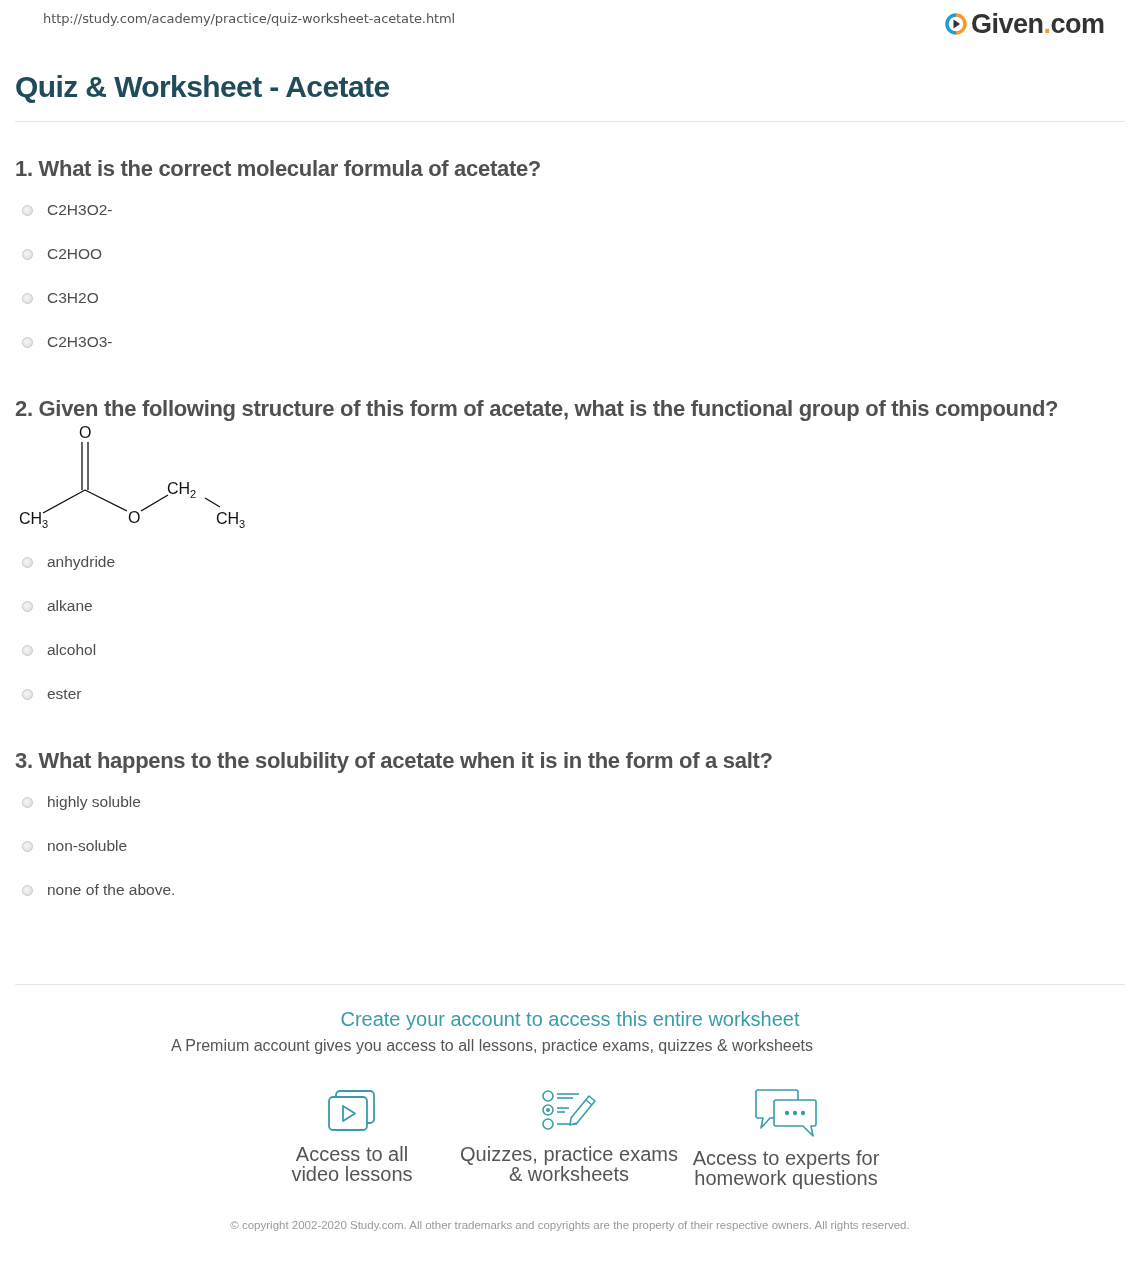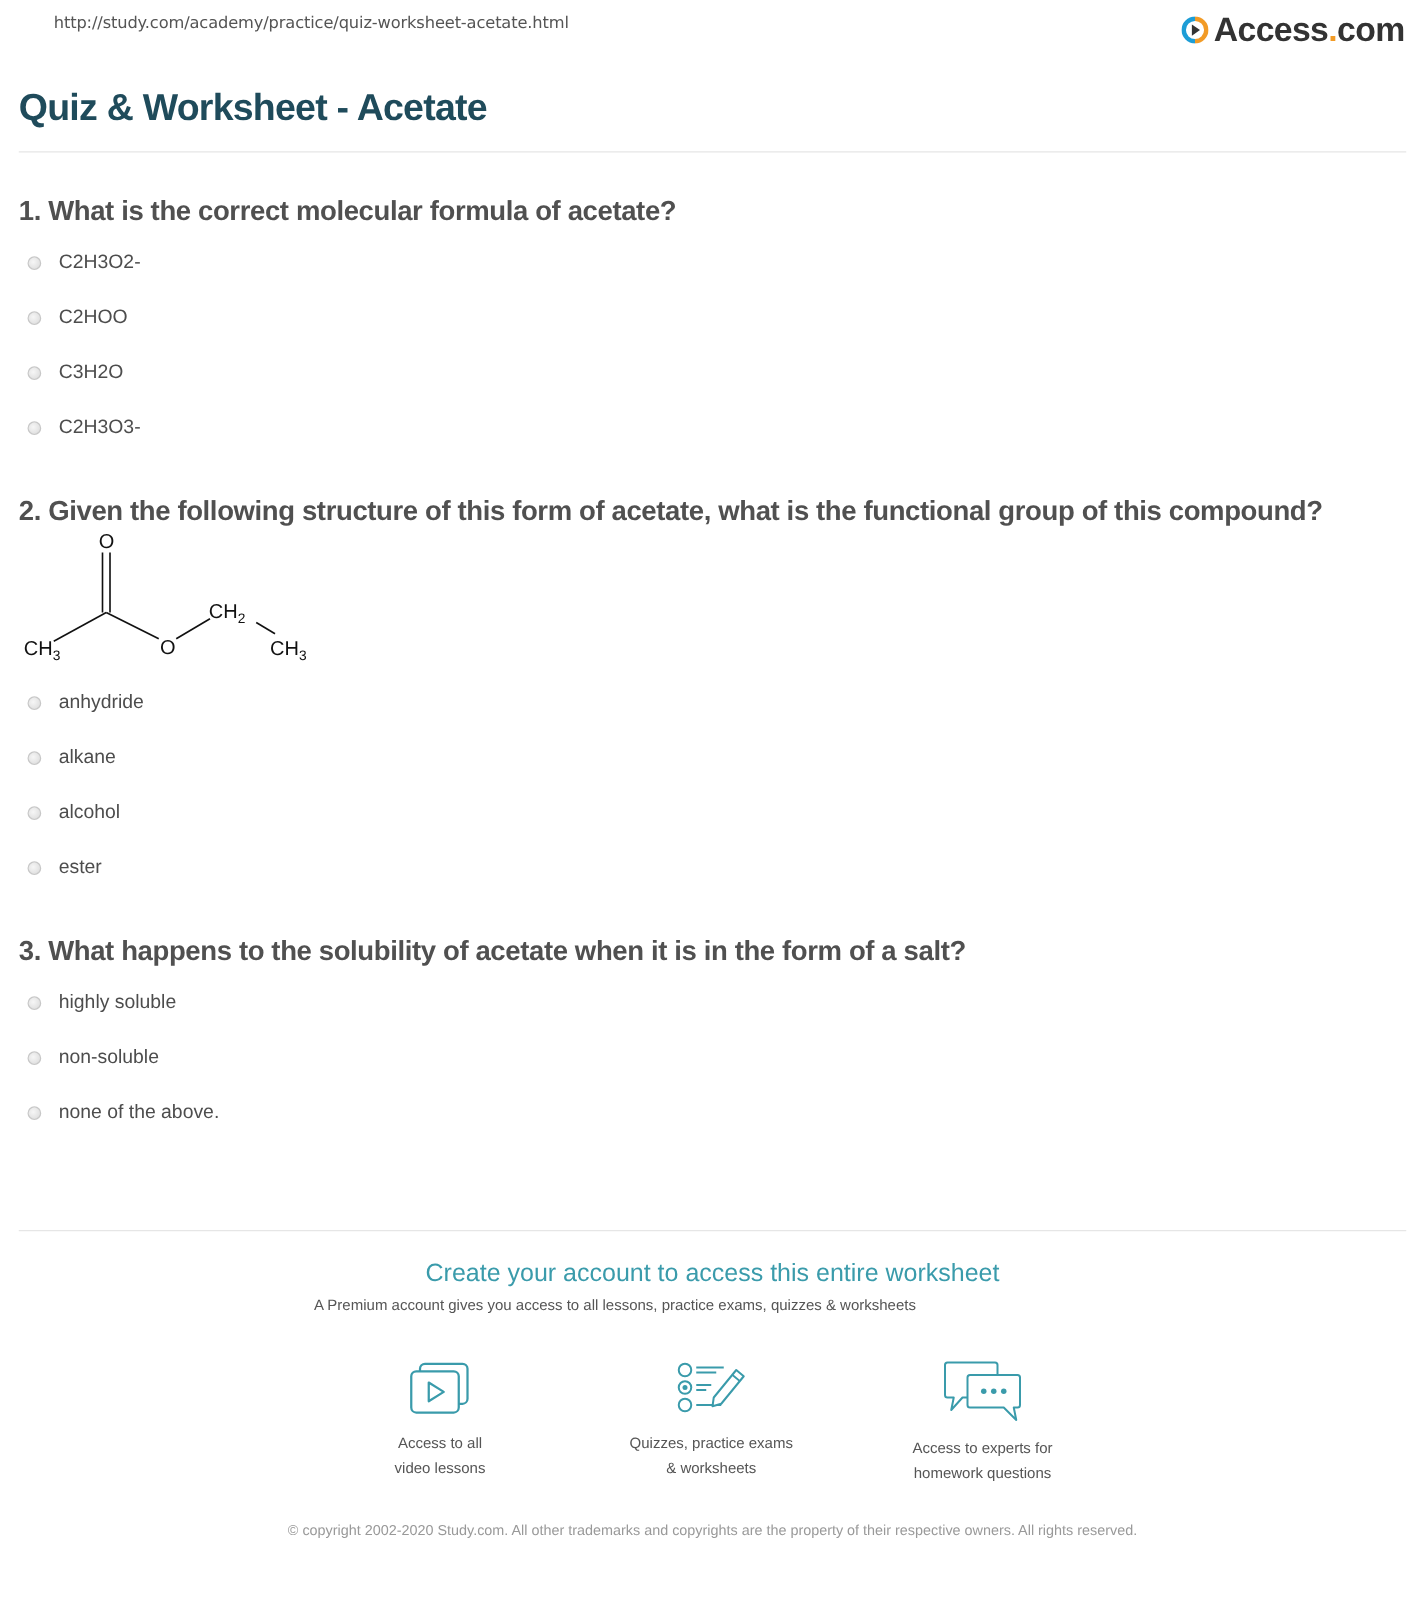--- a/index.html
+++ b/index.html
@@ -20,42 +20,42 @@
 
     .question { position: absolute; left: 15px; font-size: 22px; font-weight: bold; color: #505050; letter-spacing: -0.3px; white-space: nowrap; font-family: "Liberation Sans", sans-serif; }
     .options { position: absolute; left: 22px; }
     .option { display: flex; align-items: center; height: 44px; }
     .radio { width: 11px; height: 11px; border-radius: 50%; border: 1px solid #c8c8c8; background: radial-gradient(circle at 40% 40%, #f6f6f6, #d9d9d9); margin-right: 14px; flex-shrink: 0; }
     .option-label { font-size: 15.5px; color: #4d4d4d; font-family: "Liberation Sans", sans-serif; }
 
     .structure { position: absolute; left: 15px; top: 420px; width: 250px; height: 110px; }
 
     .cta-title { position: absolute; left: 0; width: 1140px; top: 1008px; text-align: center; font-size: 20px; color: #3a9bab; font-family: "Liberation Sans", sans-serif; }
-    .cta-sub { position: absolute; left: 0; width: 984px; top: 1037px; text-align: center; font-size: 12px; color: #555; font-family: "Liberation Sans", sans-serif; }
+    .cta-sub { position: absolute; left: 0; width: 984px; top: 1037px; text-align: center; font-size: 16px; color: #555; font-family: "Liberation Sans", sans-serif; }
 
     .feature { position: absolute; top: 1088px; width: 220px; text-align: center; }
     .feature svg { display: block; margin: 0 auto; }
-    .feature-label { margin-top: 10px; font-size: 12px; line-height: 20px; color: #555; font-family: "Liberation Sans", sans-serif; white-space: pre-line; }
+    .feature-label { margin-top: 10px; font-size: 20px; line-height: 20px; color: #555; font-family: "Liberation Sans", sans-serif; white-space: pre-line; }
 
     .footer { position: absolute; left: 215px; width: 710px; top: 1217px; text-align: center; font-size: 11.5px; line-height: 17px; color: #999; font-family: "Liberation Sans", sans-serif; }
   </style>
 </head>
 <body>
 
 <div class="url">http://study.com/academy/practice/quiz-worksheet-acetate.html</div>
 
 <div class="logo">
   <span class="logo-mark">
     <svg width="22" height="22" viewBox="0 0 22 22">
       <path d="M11 2 A9 9 0 0 0 11 20" fill="none" stroke="#1d9dd6" stroke-width="3.5"></path>
       <path d="M11 2 A9 9 0 0 1 11 20" fill="none" stroke="#f29b26" stroke-width="3.5"></path>
       <path d="M8.5 6.5 L15 11 L8.5 15.5 Z" fill="#333"></path>
     </svg>
   </span>
-  <span class="logo-text"><span>Access</span><span class="dot">.</span><span>com</span></span>
+  <span class="logo-text"><span>Given</span><span class="dot">.</span><span>com</span></span>
 </div>
 
 <h1 class="title">Quiz &amp; Worksheet - Acetate</h1>
 <div class="divider top"></div>
 
 <div class="question" style="top:156px;">1. What is the correct molecular formula of acetate?</div>
 <div class="options" style="top:188px;">
   <label class="option">
       <span class="radio"></span>
       <span class="option-label">C2H3O2-</span>

